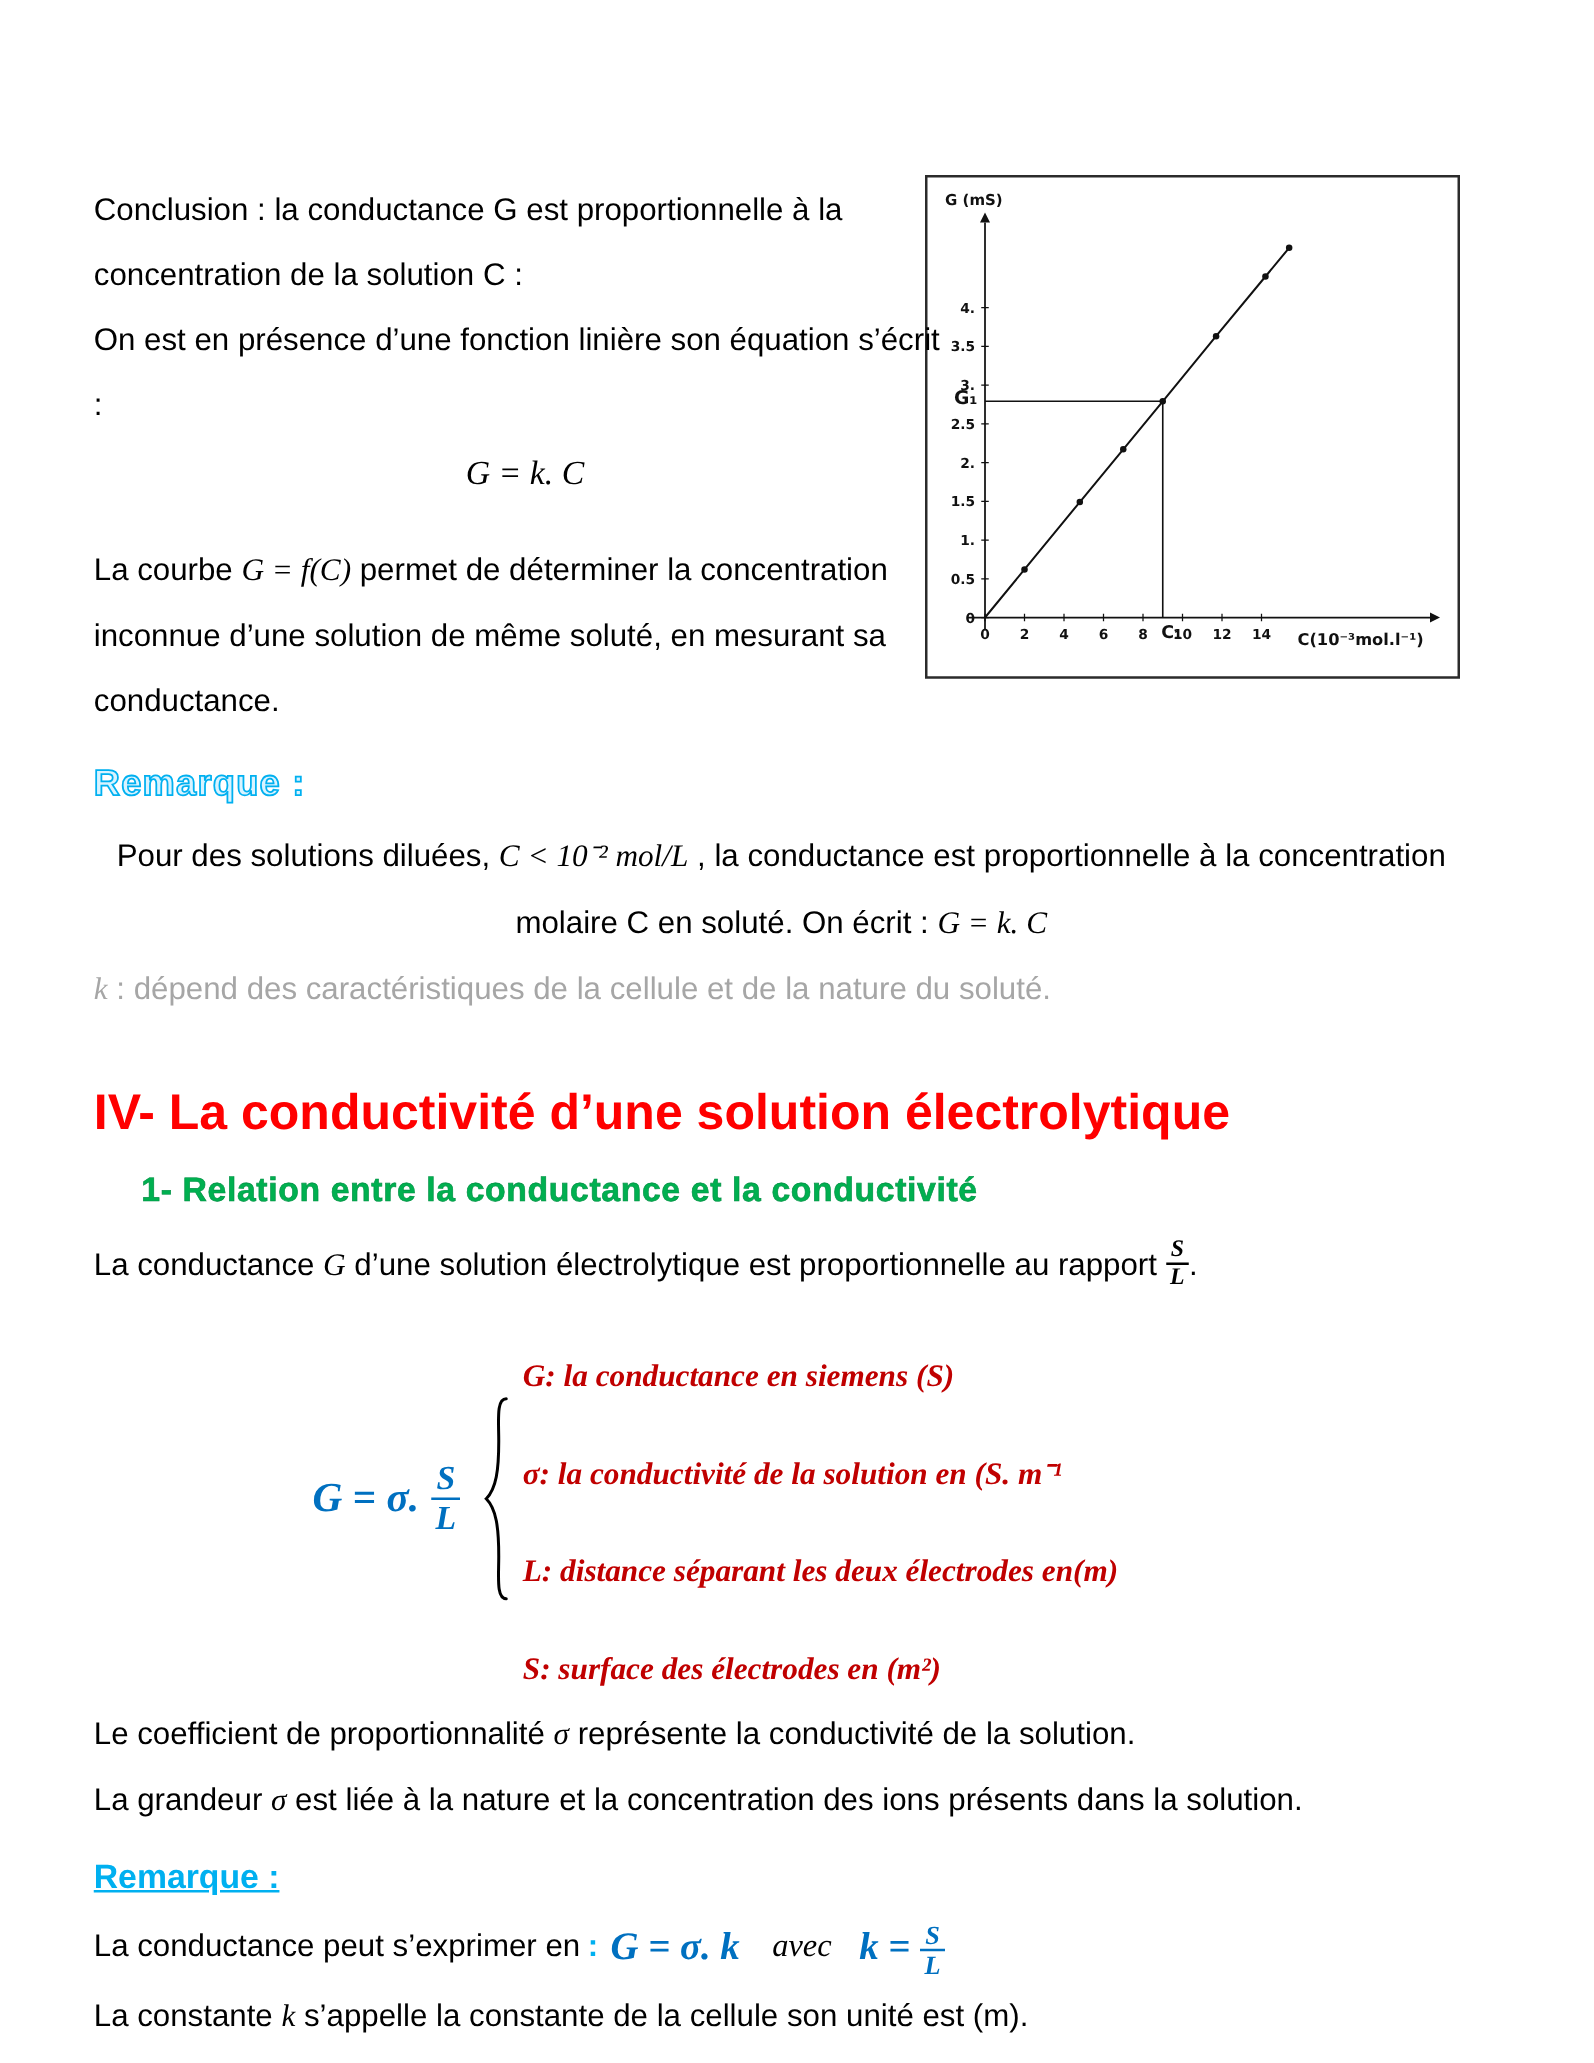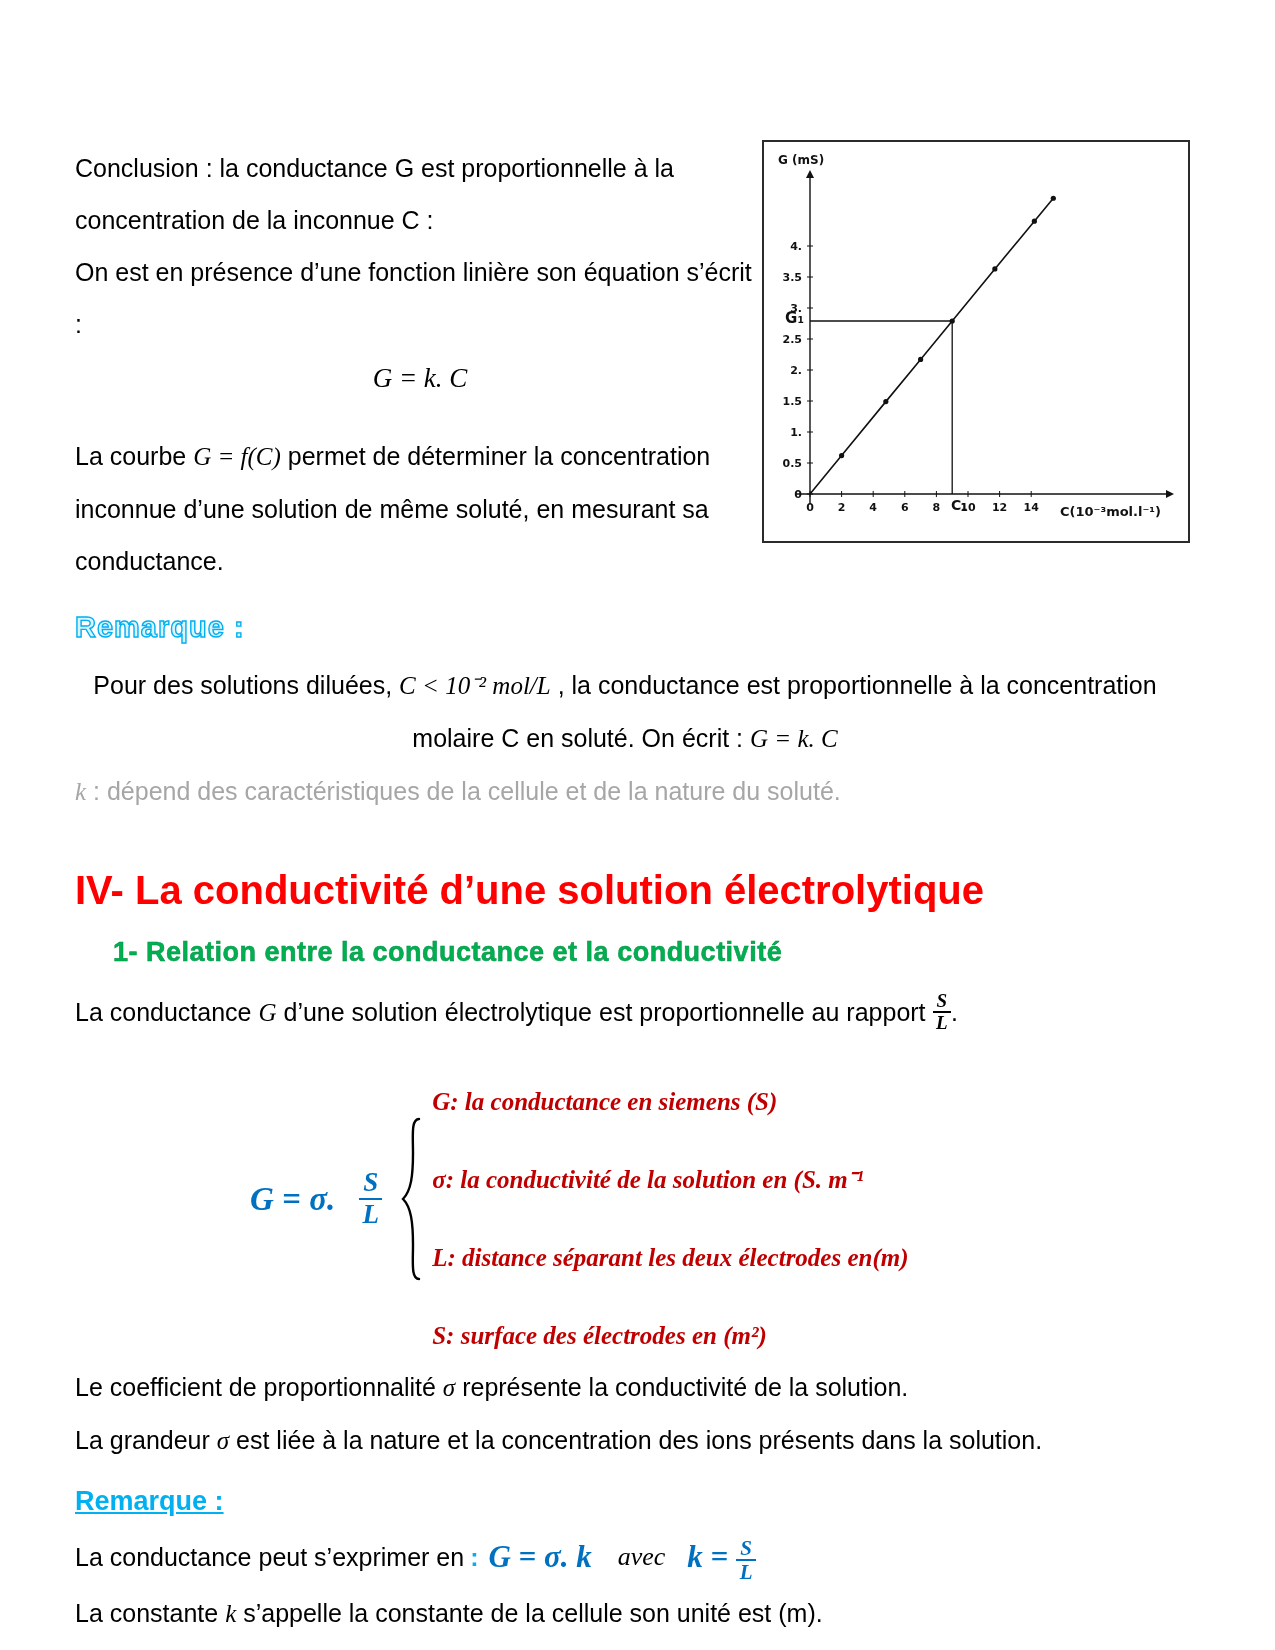--- a/index.html
+++ b/index.html
@@ -16,34 +16,34 @@
   .gray{color:#a6a6a6;}
   .sec-title{margin-top:46px;font-size:40px;color:#ff0000;font-weight:bold;line-height:52px;}
   .sub-title{margin-top:10px;margin-left:38px;font-size:27px;font-weight:bold;color:#00b050;
         -webkit-text-stroke:0.5px #008f43;letter-spacing:0.5px;}
   .frac{display:inline-block;vertical-align:middle;text-align:center;line-height:1.05;}
   .frac .top{display:block;border-bottom:2px solid currentColor;padding:0 4px;}
   .frac .bot{display:block;}
   .frac-sm{font-size:19px;font-weight:bold;position:relative;top:-2px;}
   .formula-row{display:flex;align-items:center;margin:4px 0 4px 175px;}
   .mbb{font-family:"Liberation Serif",serif;font-style:italic;font-weight:bold;color:#0070c0;}
-  .main-formula{font-size:33px;display:flex;align-items:center;gap:24px;}
+  .main-formula{font-size:33px;display:flex;align-items:center;gap:10px;}
   .main-formula .frac{font-size:27px;line-height:1.1;}
   .brace{margin:0 10px 0 16px;flex:none;}
   .cases{display:block;}
   .case{font-family:"Liberation Serif",serif;font-style:italic;font-weight:600;
         color:#c00000;font-size:25px;line-height:38px;white-space:nowrap;margin-top:40px;}
   .rem2-title{margin-top:8px;font-size:27px;font-weight:bold;color:#00b0f0;
         text-decoration:underline;}
   .expr-line{margin-top:4px;display:flex;align-items:flex-end;}
   .cyan{color:#00b0f0;font-weight:bold;}
   .expr-f{font-size:31px;}
   .avec{font-family:"Liberation Serif",serif;font-style:italic;margin:0 22px 0 26px;font-size:26px;}
   .expr-frac{font-size:21px;margin-left:8px;}
-  .chart-box{position:absolute;left:762px;top:140px;width:428px;height:403px;
+  .chart-box{position:absolute;left:740px;top:140px;width:428px;height:403px;
         border:2px solid #2b2b2b;background:#fff;box-sizing:border-box;}
   .chart-box svg{display:block;}
 </style>
 </head>
 <body>
 
 <div class="page">
 
   <div class="chart-box">
     <svg id="chart-svg" width="424" height="399" viewBox="0 0 424 399" style="font-family:'DejaVu Sans',sans-serif;">
@@ -99,21 +99,21 @@
         <circle cx="230.85999999999999" cy="126.94" r="2.6" fill="#111"></circle>
         <circle cx="270.36" cy="79.19999999999999" r="2.6" fill="#111"></circle>
         <circle cx="289.32000000000005" cy="56.26000000000005" r="2.6" fill="#111"></circle>
       </svg>
   </div>
 
   <div class="content">
 
     <div class="col">
       <p class="body">
-        <span>Conclusion : la conductance G est proportionnelle à la concentration de la inconnue C :</span>
+        <span>Conclusion : la conductance G est proportionnelle à la concentration de la solution C :</span>
       </p>
       <p class="body">
         <span>On est en présence d’une fonction linière son équation s’écrit :</span>
       </p>
       <div class="centered-formula">G = k. C</div>
       <p class="body">
         <span>La courbe </span><span class="math">G = f(C)</span><span>  permet de déterminer la concentration inconnue d’une solution de même soluté, en mesurant sa conductance.</span>
       </p>
     </div>
 

